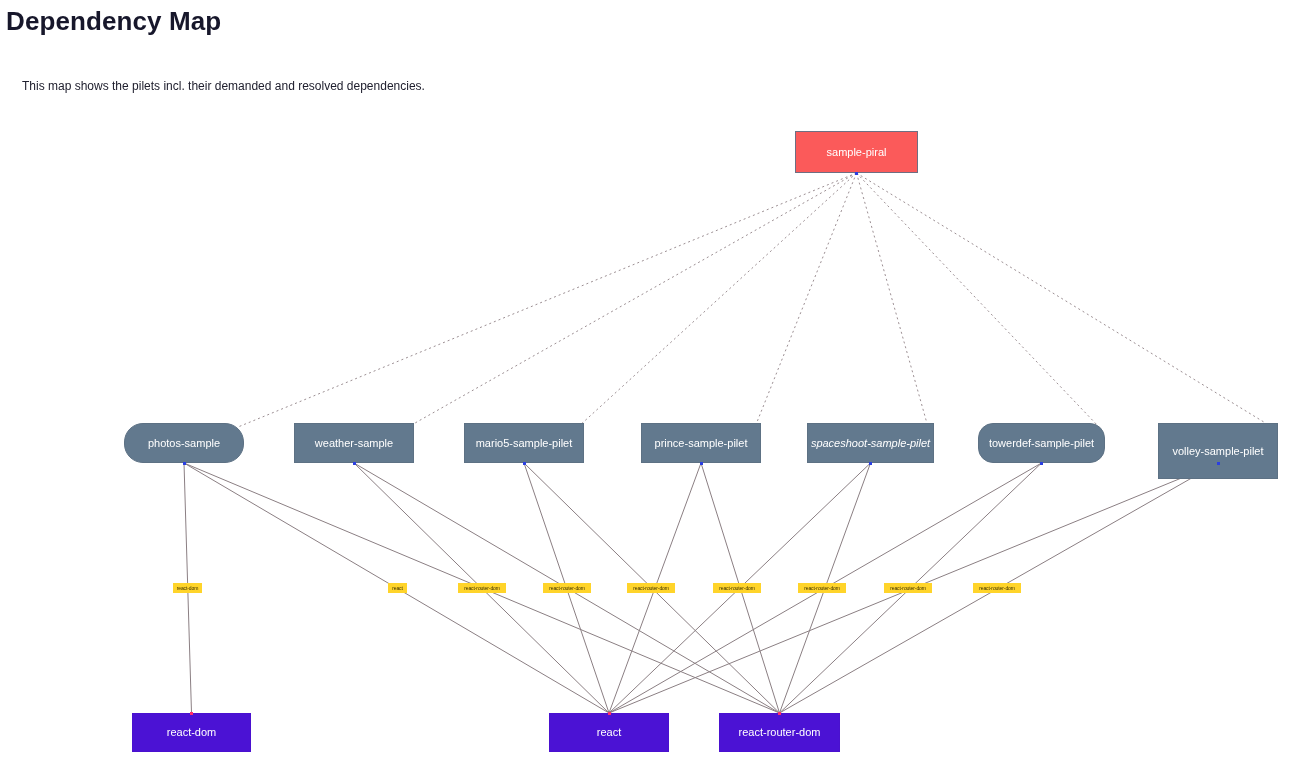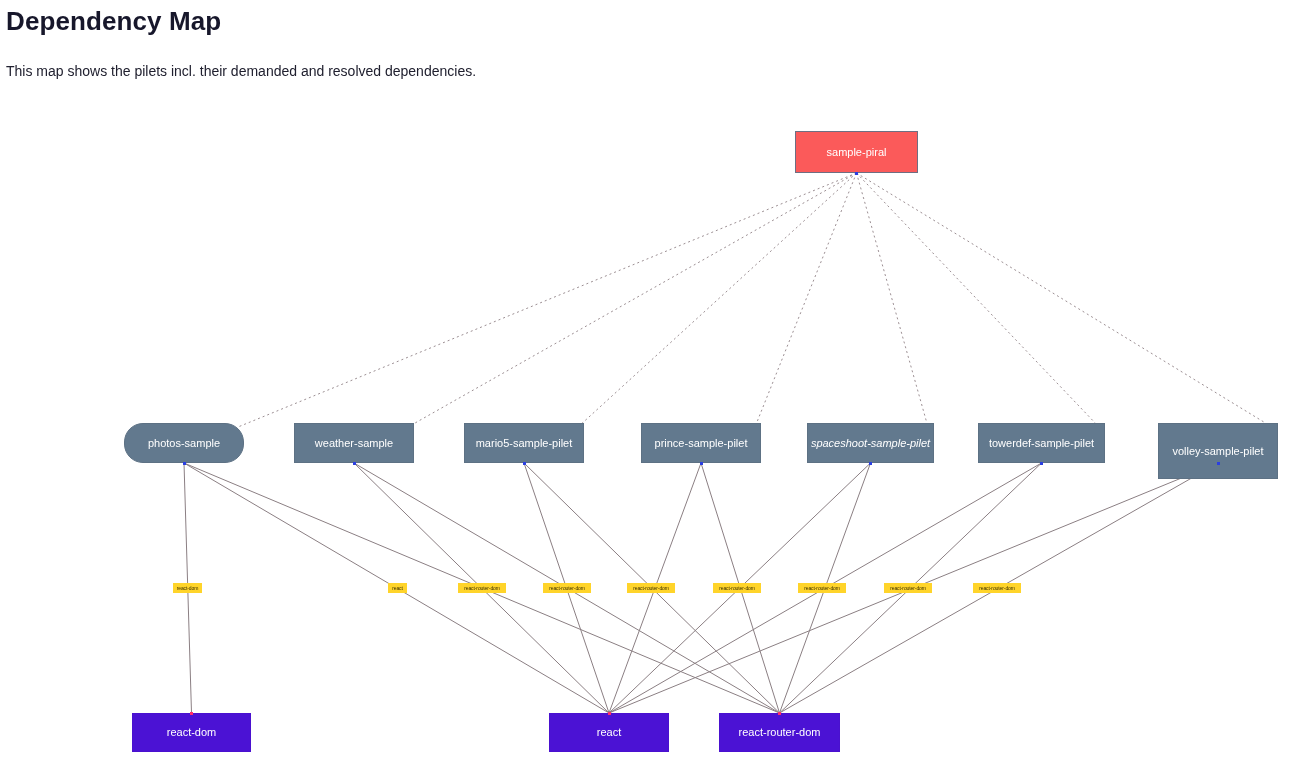--- a/index.html
+++ b/index.html
@@ -26,24 +26,24 @@
     letter-spacing: 0.1px;
     color: #17172b;
     margin: 0;
     white-space: nowrap;
     text-align: center;
   }
   #page-subtitle {
     position: absolute;
     left: 6px;
     top: 63px;
-    font-size: 14px;
+    font-size: 12px;
     font-weight: 400;
     color: #20202f;
-    margin: 0;
+    margin: 16px;
     white-space: nowrap;
   }
   #graph-canvas {
     position: absolute;
     left: 0;
     top: 0;
     width: 1294px;
     height: 761px;
   }
   .graph-svg {
@@ -167,21 +167,21 @@
       </div>
       <div class="node node-pilet" style="left: 464px; top: 423px; width: 120px; height: 40px;">
         <span>mario5-sample-pilet</span>
       </div>
       <div class="node node-pilet" style="left: 641px; top: 423px; width: 120px; height: 40px;">
         <span>prince-sample-pilet</span>
       </div>
       <div class="node node-pilet" style="left: 807px; top: 423px; width: 127px; height: 40px; font-style: italic;">
         <span>spaceshoot-sample-pilet</span>
       </div>
-      <div class="node node-pilet" style="left: 978px; top: 423px; width: 127px; height: 40px;">
+      <div class="node node-pilet" style="left: 978px; top: 423px; width: 127px; height: 40px; border-radius: 15px;">
         <span>towerdef-sample-pilet</span>
       </div>
       <div class="node node-pilet" style="left: 1158px; top: 423px; width: 120px; height: 56px;">
         <span>volley-sample-pilet</span>
       </div>
       <div class="node node-dep" style="left: 132px; top: 713px; width: 119px; height: 39px;">
         <span>react-dom</span>
       </div>
       <div class="node node-dep" style="left: 549px; top: 713px; width: 120px; height: 39px;">
         <span>react</span>

